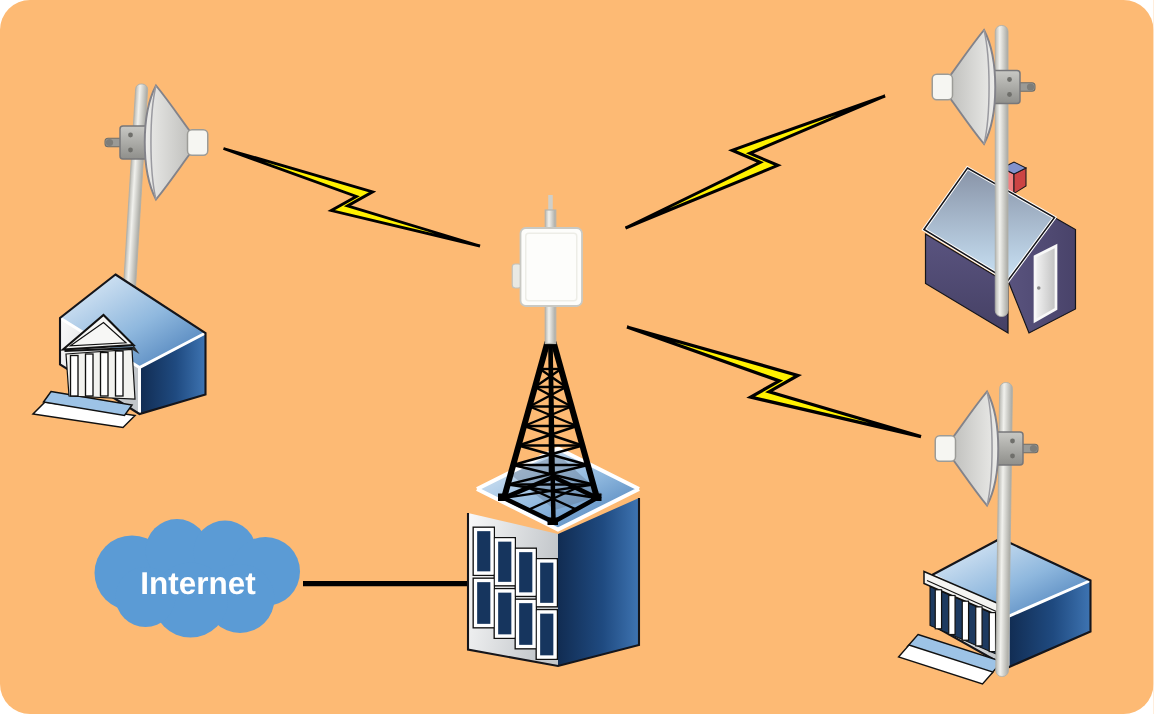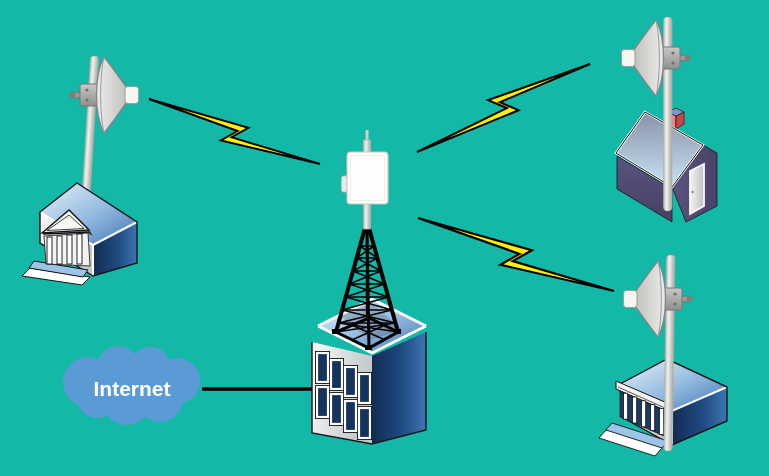--- a/index.html
+++ b/index.html
@@ -1,17 +1,17 @@
 <!DOCTYPE html>
 <html><head>
 <meta charset="utf-8">
 <style>
   html,body{margin:0;padding:0;background:#ffffff;}
-  .stage{position:relative;width:769px;height:476px;background:#14b8a6;overflow:hidden;
-         font-family:"Liberation Sans", sans-serif;}
+  .stage{position:relative;width:769px;height:476px;background:#fdba74;overflow:hidden;
+         font-family:"Liberation Sans", sans-serif;border-radius:20px;}
   svg{display:block;}
   text.cloud-label{font-family:"Liberation Sans", sans-serif;font-weight:bold;font-size:21px;}
 </style>
 </head>
 <body>
 
 <div class="stage">
 <svg width="769" height="476" viewBox="0 0 769 476" xmlns="http://www.w3.org/2000/svg">
   <defs>
     <linearGradient id="gradPole" x1="0" y1="0" x2="1" y2="0">

